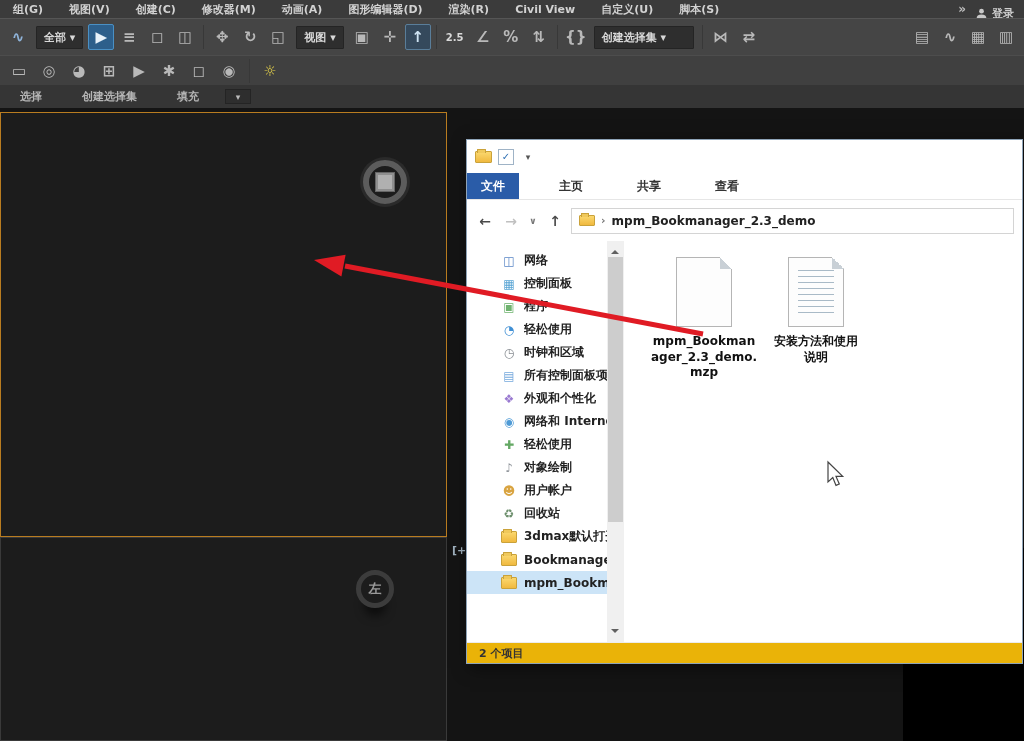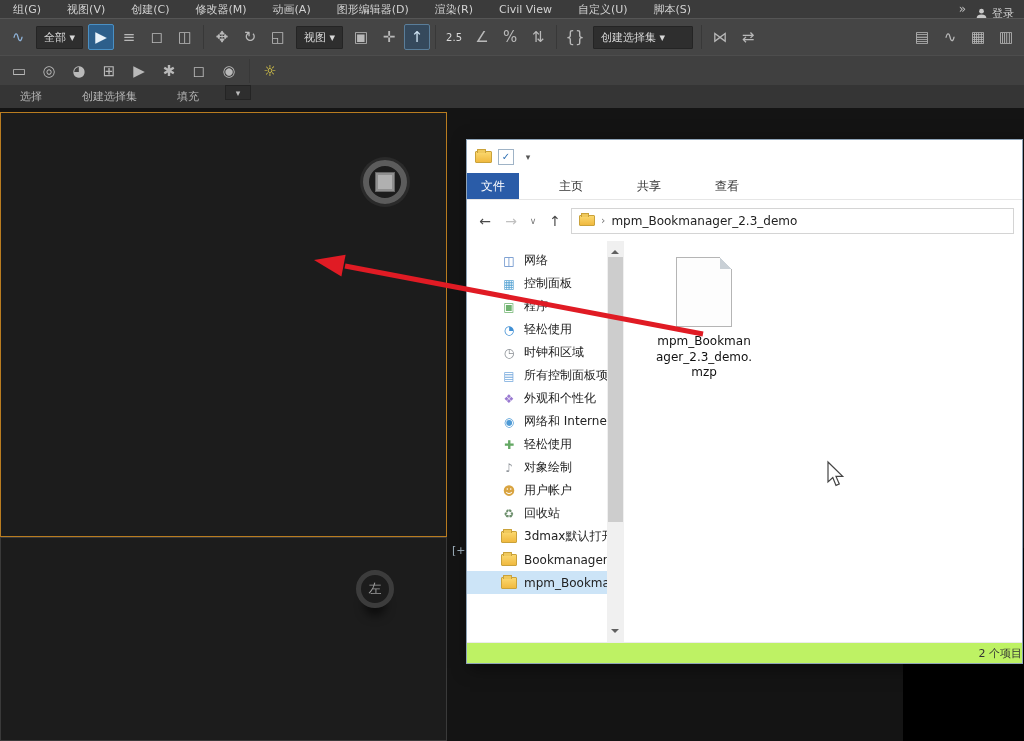--- a/index.html
+++ b/index.html
@@ -1,18 +1,18 @@
 <!DOCTYPE html>
 <html style="--viewport_border: #b97c20; --file_tab_blue: #2a5ca8; --arrow_red: #e01b24; --active_tool_blue: #2d5f8b; --folder_yellow: #f2c14e; --sidebar_selected: #cce4f7;"><head>
 <meta charset="utf-8">
 <style>
   * { margin:0; padding:0; box-sizing:border-box; }
   html,body { width:1024px; height:741px; overflow:hidden; background:#141414;
               font-family:"DejaVu Sans","Liberation Sans",sans-serif; }
-  #screen { position:relative; width:1024px; height:741px; overflow:hidden; }
+  #screen { position:relative; width:1024px; height:741px; overflow:hidden;font-weight:bold; }
 
   
   #menubar { position:absolute; top:0; left:0; right:0; height:18px; background:#3b3b3b;
              display:flex; align-items:center; font-size:11px; color:#d2d2d2; z-index:2; }
   .menus { display:flex; height:100%; align-items:center; }
   .menu-item { padding:0 13px; cursor:default; white-space:nowrap; }
   .menubar-right { margin-left:auto; display:flex; align-items:center; gap:10px; padding-right:10px; }
   .overflow-chevron { color:#bdbdbd; font-size:12px; }
   .login { display:flex; align-items:center; gap:5px; color:#cfcfcf;margin-top:8px; }
 
@@ -25,21 +25,21 @@
   .tbi.active { background:var(--active_tool_blue); border:1px solid #4a90c4; }
   .tbi.boxed { border:1px solid #5a7e9a; background:#35495c; }
   .tbi.snap { font-size:10px; }
   .tbdrop { background:#2e2e2e; border:1px solid #242424; color:#d8d8d8; font-size:11px;
             padding:3px 7px; margin:0 3px; white-space:nowrap; border-radius:1px; flex:0 0 auto; }
   .tbdrop.wide { min-width:100px; }
   .tbsep { width:1px; height:24px; background:#383838; margin:0 3px; flex:0 0 auto; }
   .tbspacer { flex:1 1 auto; }
 
   #tabrow { position:absolute; top:85px; left:0; right:0; height:23px; background:#353535;
-            display:flex; align-items:flex-start; font-size:11px; color:#b5b5b5; z-index:2; }
+            display:flex; align-items:center; font-size:11px; color:#b5b5b5; z-index:2; }
   .rtabs { display:flex; height:100%; align-items:center; }
   .rtab { padding:0 20px; white-space:nowrap; }
   .rtab-drop { width:26px; height:15px; background:#2e2e2e; border:1px solid #242424; color:#bbb;
                font-size:9px; display:flex; align-items:center; justify-content:center; margin-left:6px; }
 
   
   #viewport-area { position:absolute; top:108px; left:0; right:0; bottom:0; background:#141414; }
   #vp-top { position:absolute; left:0; top:4px; width:447px; height:425px; background:#1c1c1c;
             border:1px solid var(--viewport_border); }
   #vp-bottom { position:absolute; left:0; top:429px; width:447px; height:204px; background:#1c1c1c;
@@ -107,21 +107,21 @@
   .ex-files { flex:1; padding:16px 0 0 24px; display:flex; align-items:flex-start; }
   .file-item { width:112px; display:flex; flex-direction:column; align-items:center; flex:0 0 auto; }
   .page { width:56px; height:70px; background:#fdfdfd; border:1px solid #b5b5b5; position:relative; }
   .page::after { content:""; position:absolute; top:-1px; right:-1px; width:12px; height:12px;
                  background:linear-gradient(225deg,#ffffff 0 50%,#c9d0d6 50% 100%); }
   .page.lines::before { content:""; position:absolute; left:9px; right:9px; top:12px; bottom:10px;
                         background:repeating-linear-gradient(#a9bac7 0 1.5px,transparent 1.5px 6px); }
   .file-label { margin-top:7px; text-align:center; white-space:pre-line; line-height:1.3; color:#111; }
 
   .ex-status { position:absolute; left:0; right:0; bottom:0; height:21px; border-top:1px solid #ececec;
-               display:flex; align-items:center; padding-left:12px; font-size:11px; color:#333; background:#bef264;justify-content:flex-end; }
+               display:flex; align-items:center; padding-left:12px; font-size:11px; color:#333; background:#eab308; }
 
   #overlay { position:absolute; inset:0; z-index:50; pointer-events:none; }
 </style>
 </head>
 <body>
 
 <div id="screen">
 
   <div id="menubar">
     <div class="menus">
@@ -342,20 +342,25 @@
 
       <div class="ex-files">
 
           <div class="file-item">
             <div class="page"></div>
             <div class="file-label">mpm_Bookman
 ager_2.3_demo.
 mzp</div>
           </div>
 
+          <div class="file-item">
+            <div class="page lines"></div>
+            <div class="file-label">安装方法和使用
+说明</div>
+          </div>
         </div>
     </div>
 
     <div class="ex-status">
       <span>2 个项目</span>
     </div>
   </div>
 
   <svg id="overlay" width="1024" height="741" viewBox="0 0 1024 741">
     <g>

